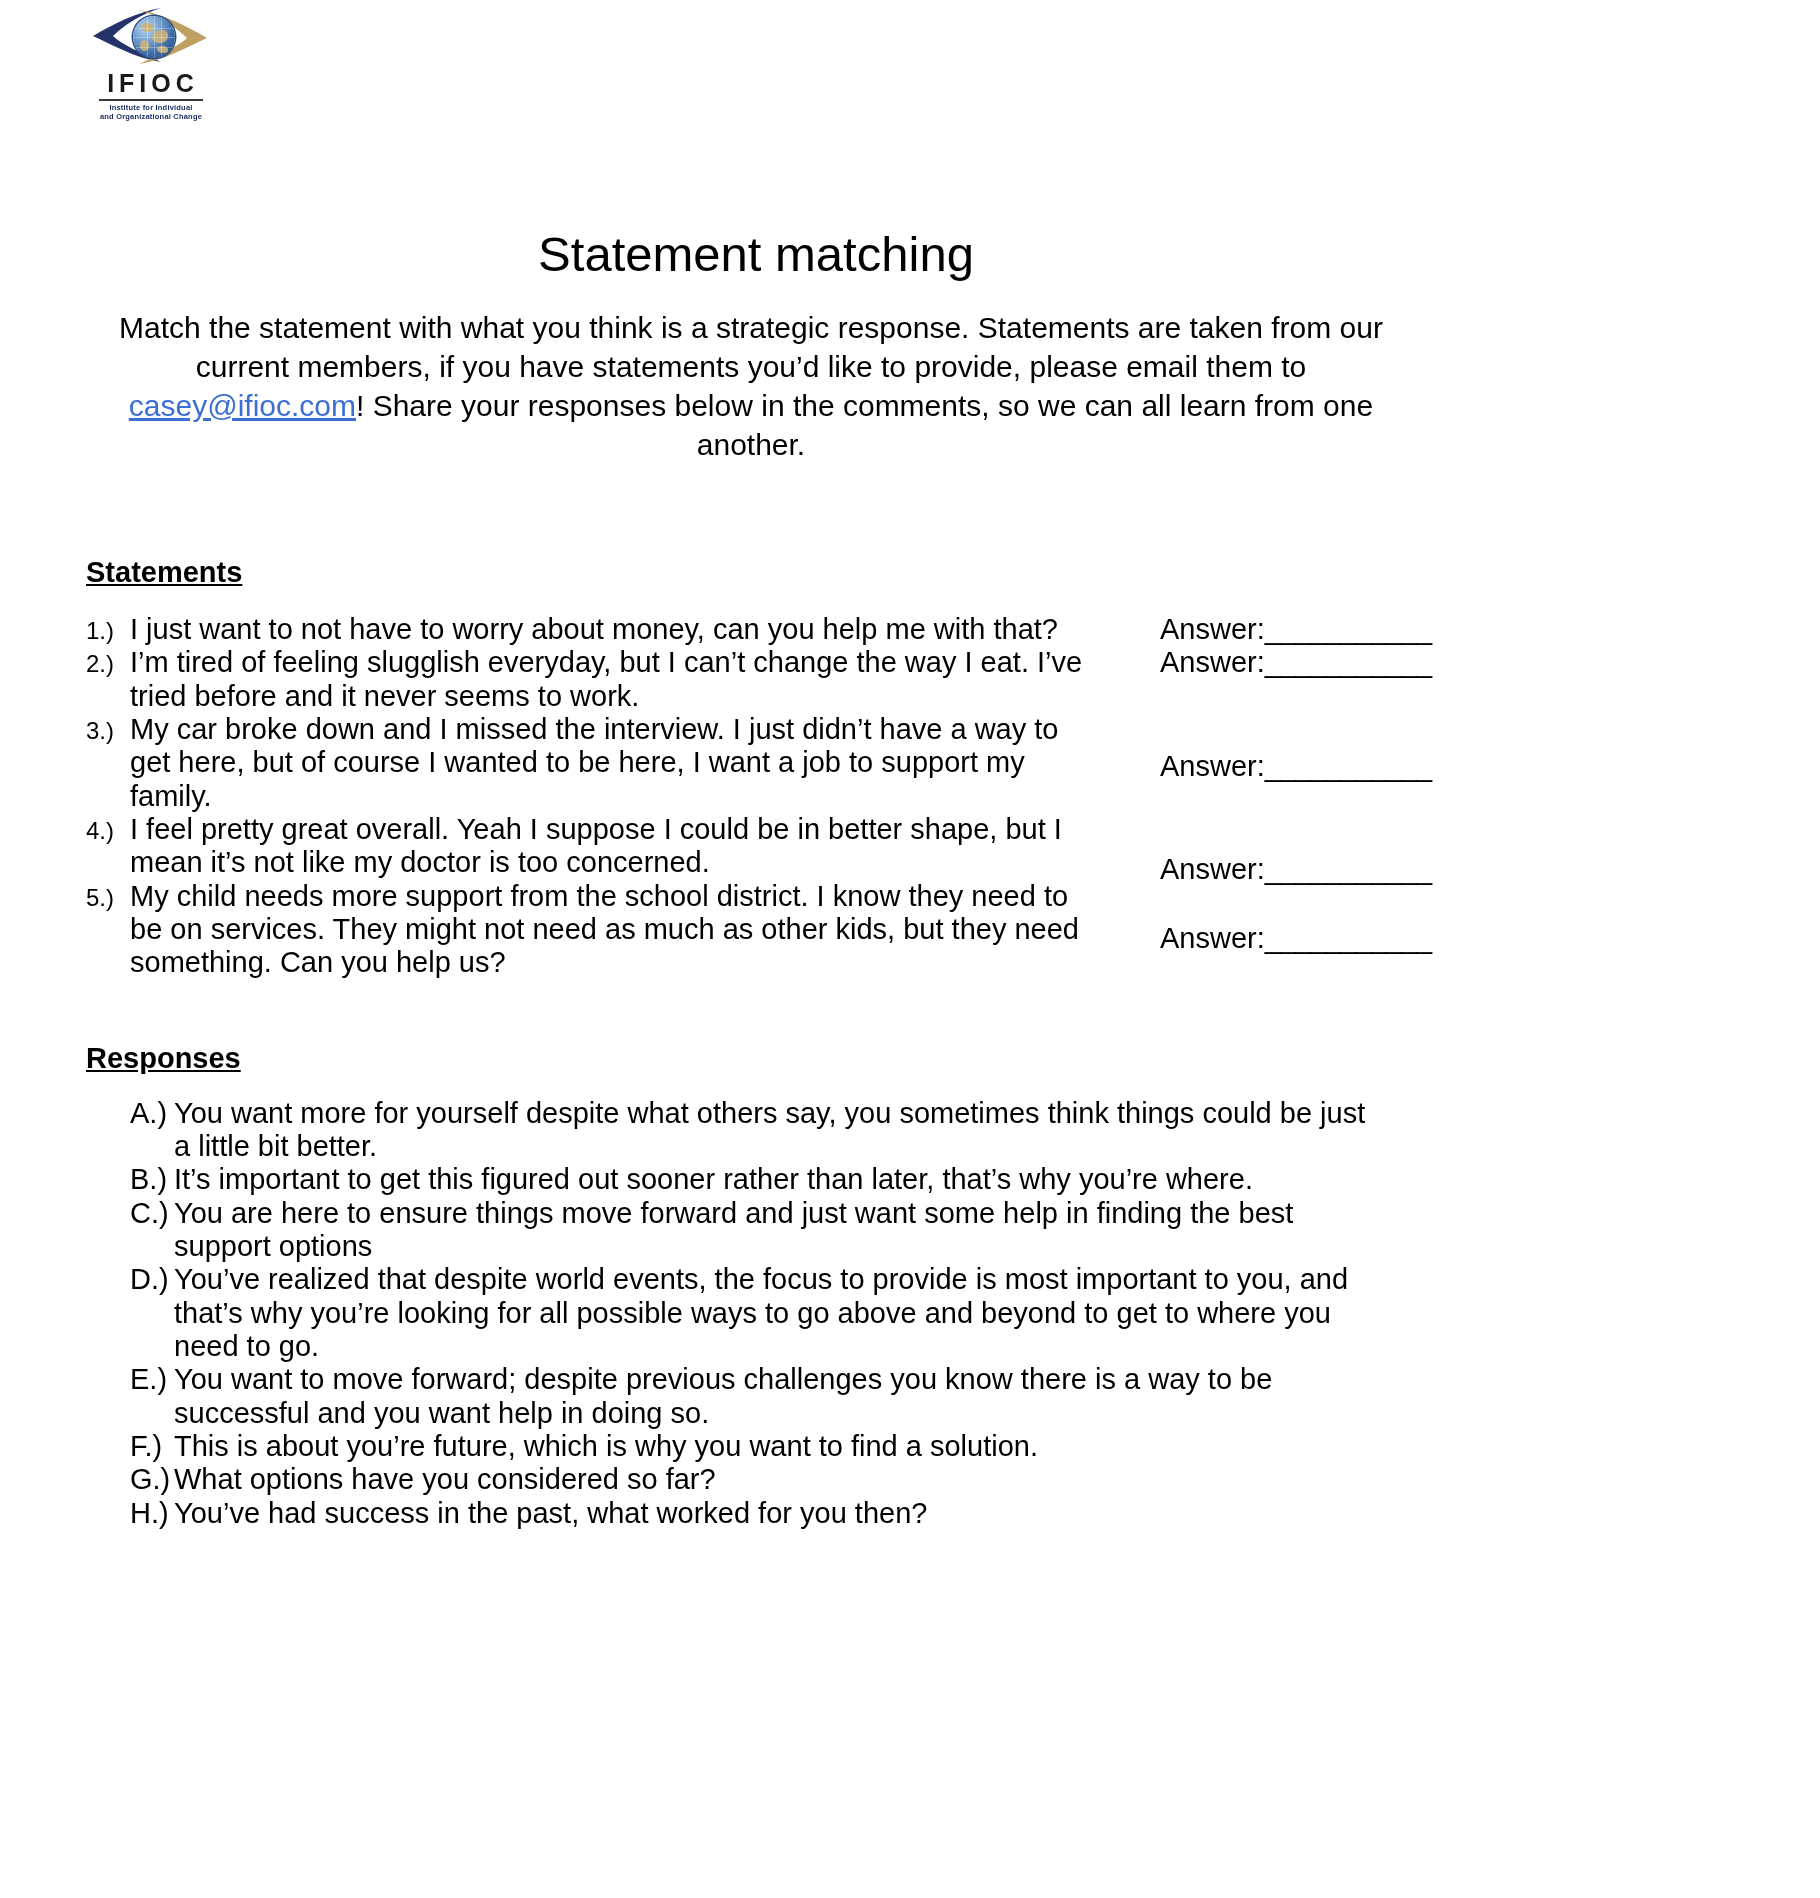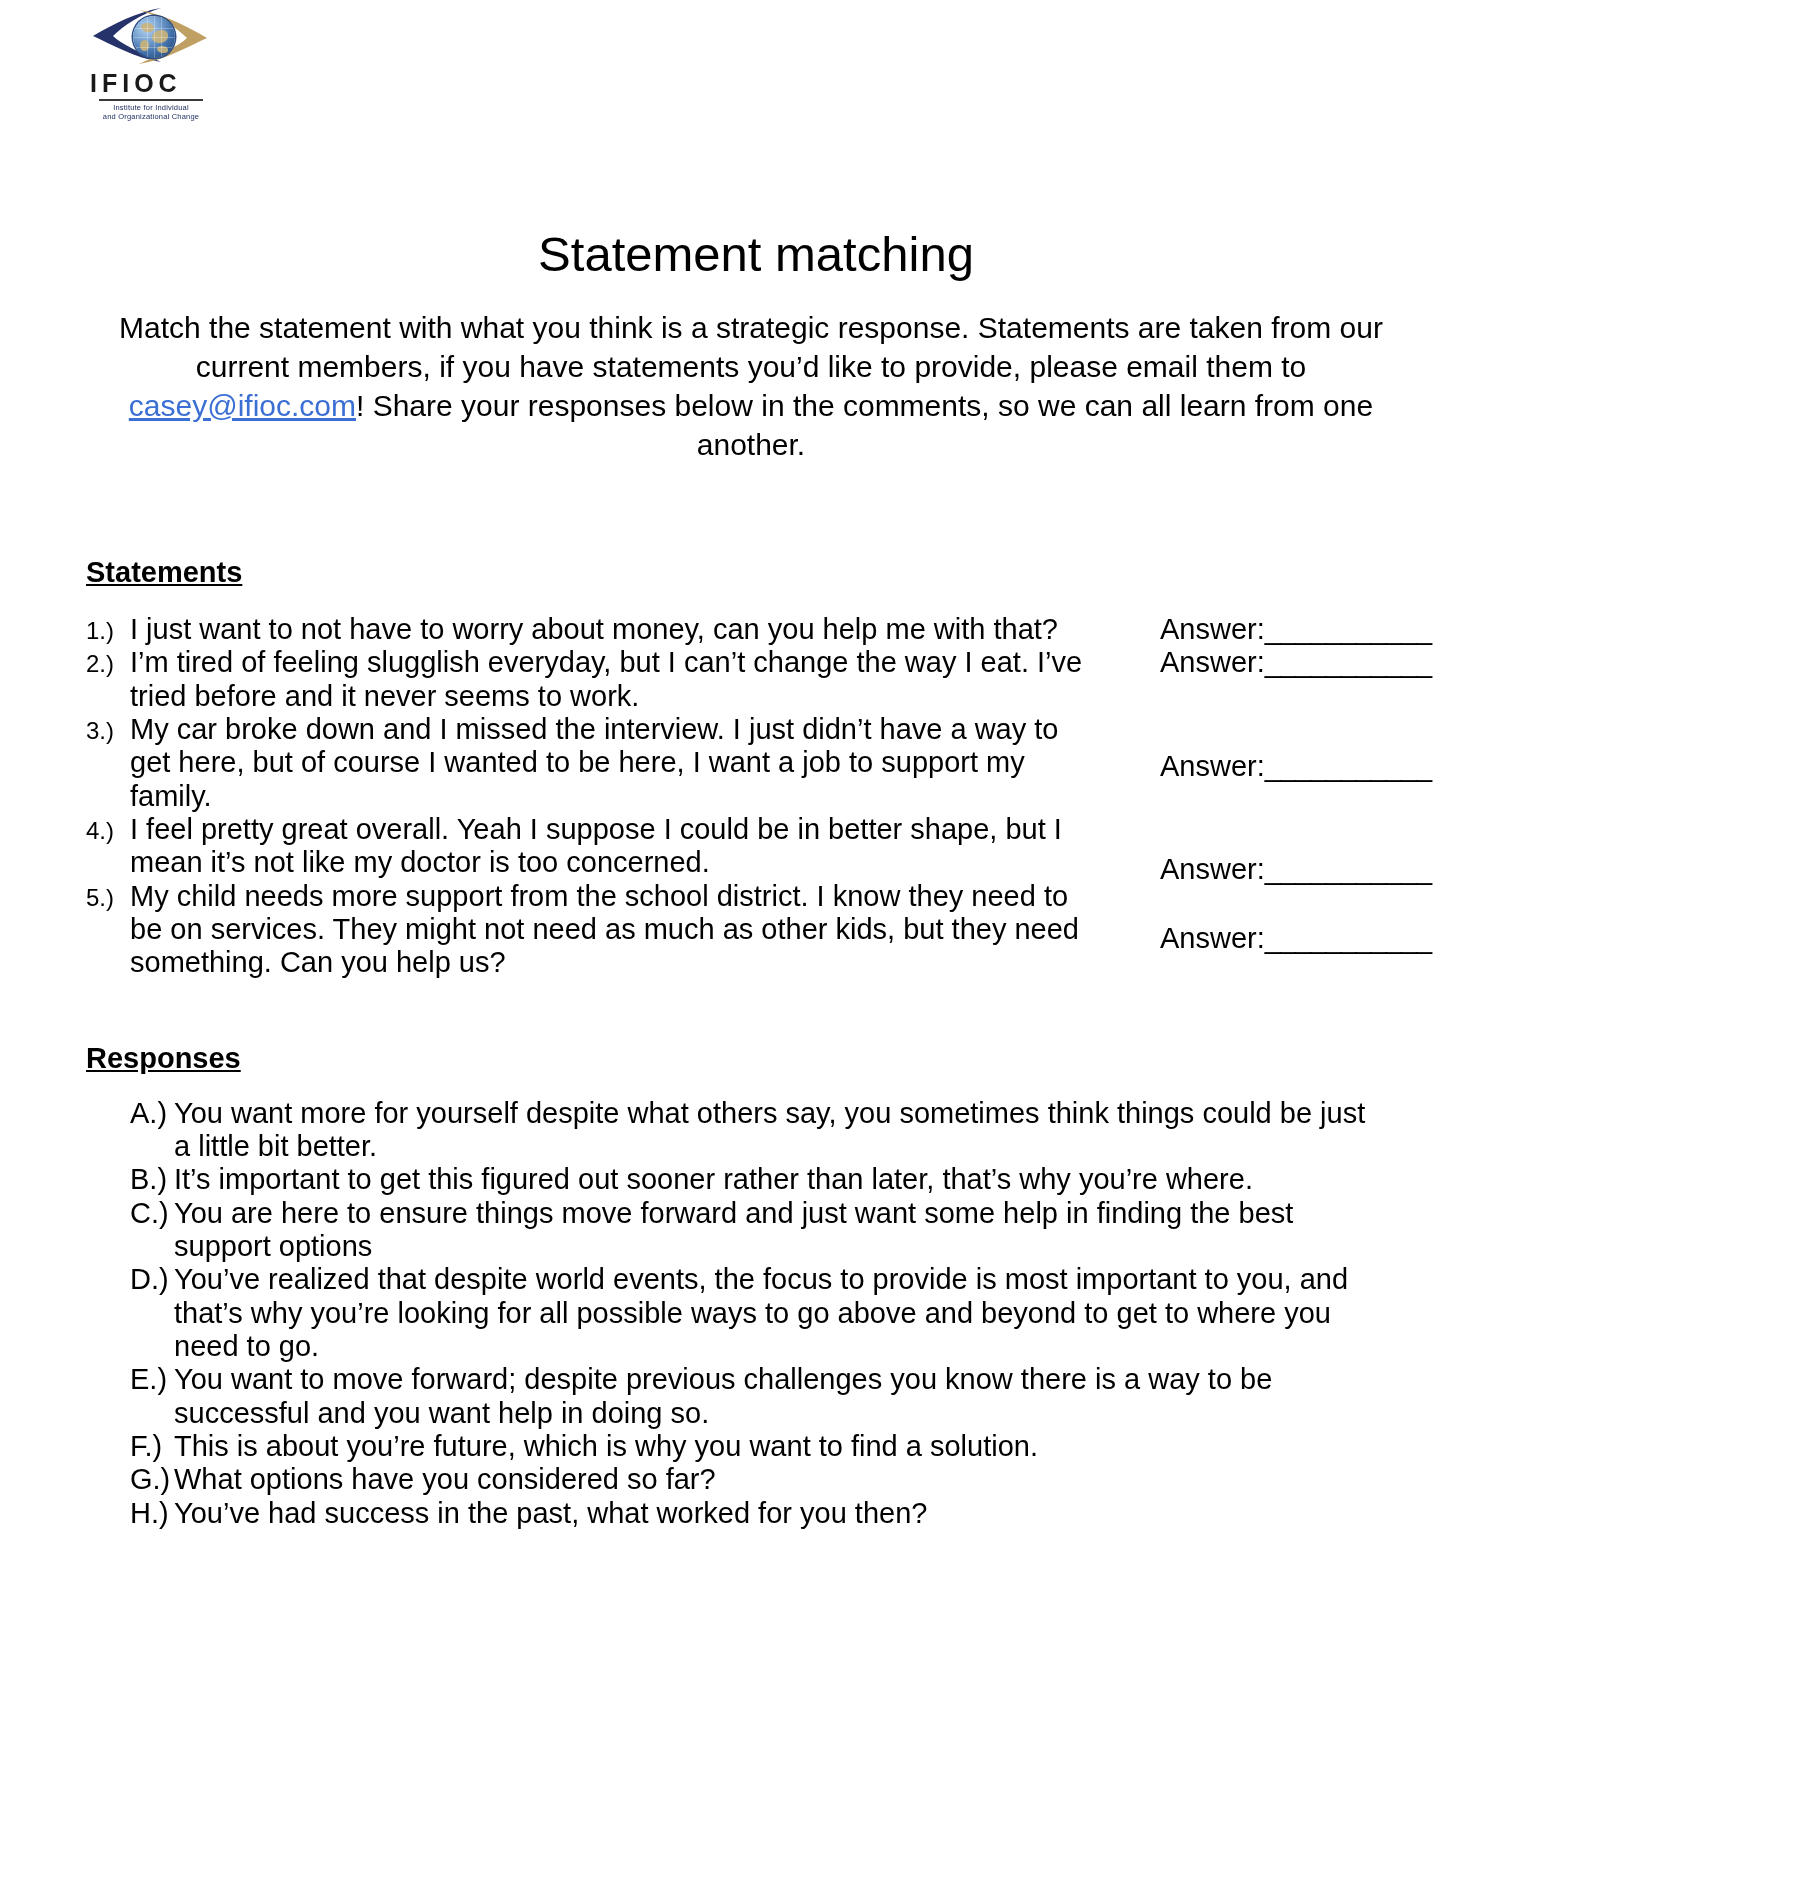--- a/index.html
+++ b/index.html
@@ -74,39 +74,40 @@
   .globe .grid-h { left: 0; width: 100%; height: 1px; }
   .globe .gh1 { top: 12px; }
   .globe .gh2 { top: 21px; }
   .globe .gh3 { top: 31px; }
   .globe .grid-v { top: 0; height: 100%; width: 1px; }
   .globe .gv1 { left: 14px; }
   .globe .gv2 { left: 21px; }
   .globe .gv3 { left: 28px; }
 
   .logo-name {
+    text-align: center;
     font-family: "Liberation Sans", sans-serif;
     font-weight: 700;
     font-size: 25px;
     letter-spacing: 5px;
     color: #1a1a1a;
     line-height: 1;
     margin-top: 3px;
     padding-left: 4px;
   }
   .logo-rule {
     width: 104px;
     height: 1.5px;
     background: #3a3a3a;
     margin: 3px auto 2px auto;
   }
   .logo-tagline {
     text-align: center;
     font-family: "Liberation Sans", sans-serif;
-    font-weight: 400;
+    font-weight: 700;
     font-size: 7.5px;
     line-height: 1.25;
     letter-spacing: .2px;
     color: #1b2a5e;
     width: 120px;
     margin: 0 auto;
   }
 
   
   .page {

